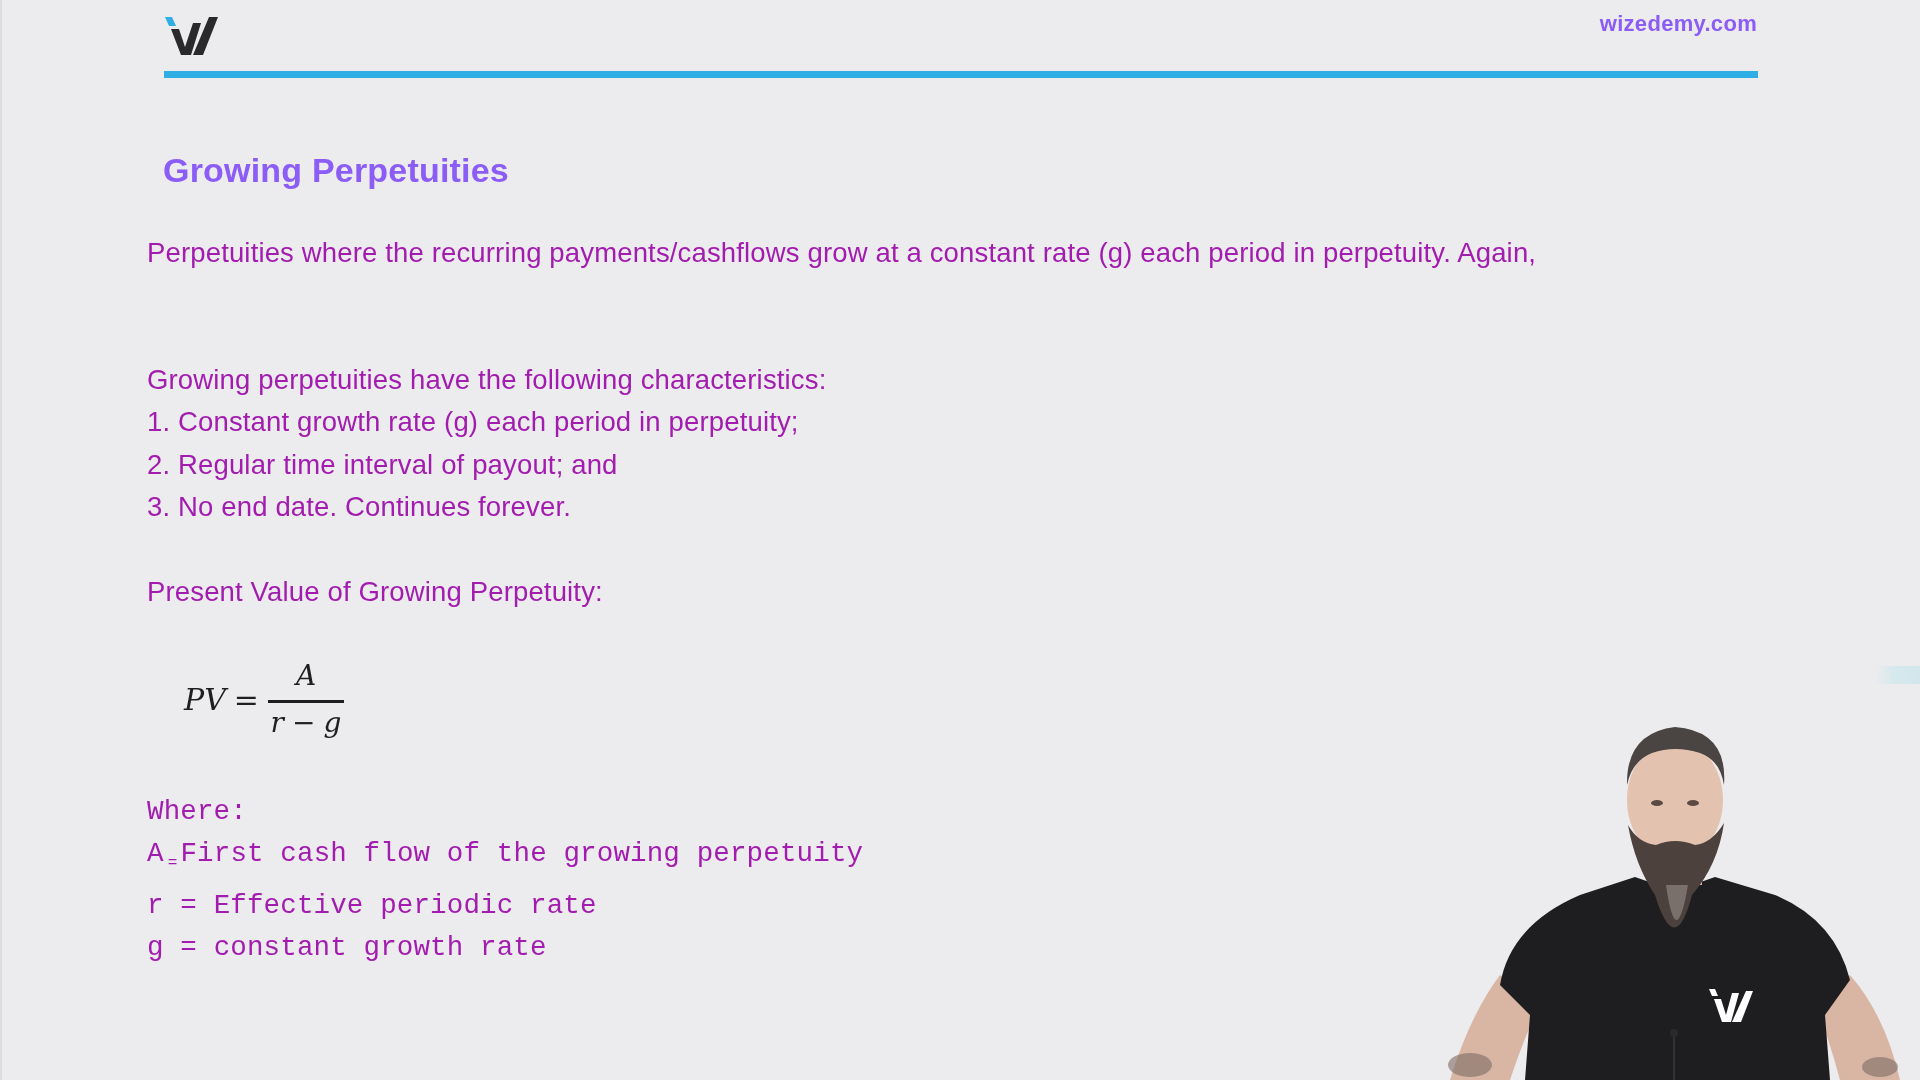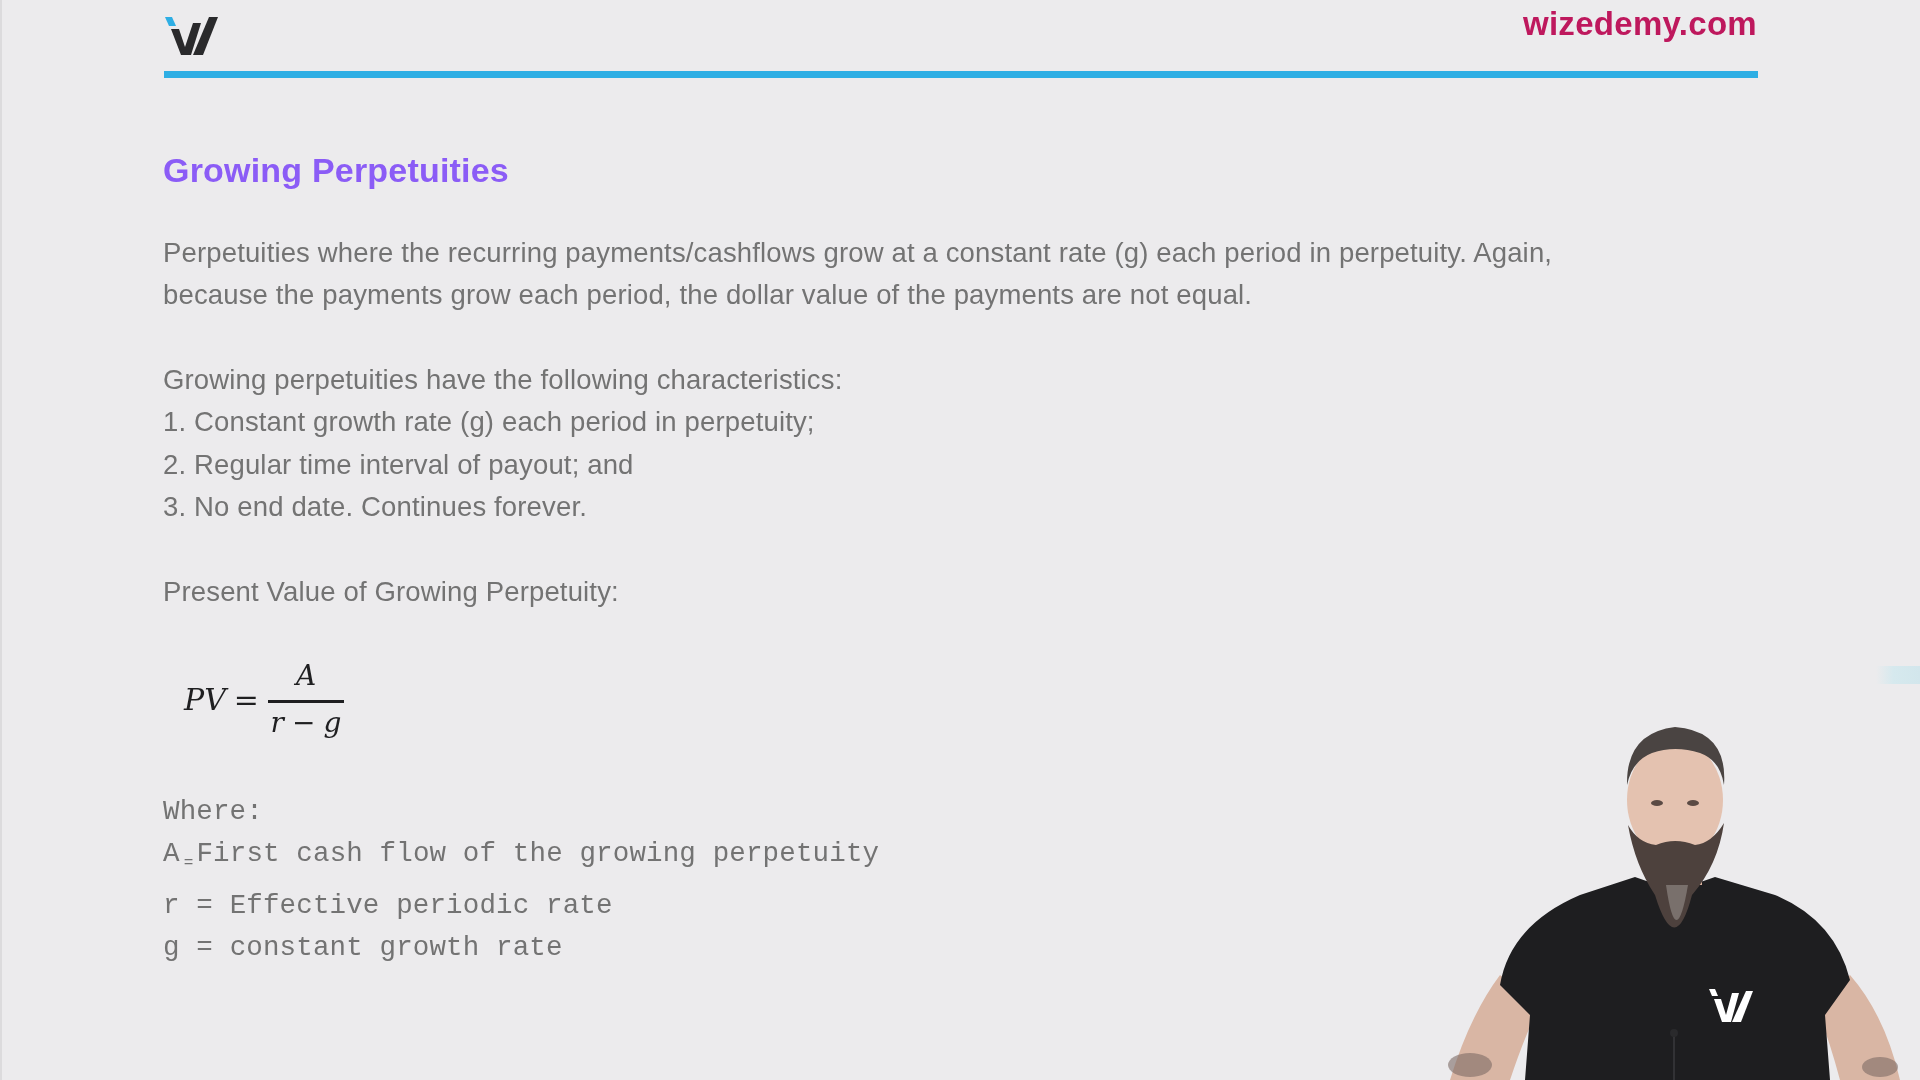--- a/index.html
+++ b/index.html
@@ -25,23 +25,23 @@
       position: absolute;
       left: 163px;
       top: 15px;
       width: 58px;
       height: 42px;
     }
     .site-name {
       position: absolute;
       right: 163px;
       top: 2px;
-      font-size: 33px;
+      font-size: 22px;
       font-weight: bold;
-      color: #be185d;
+      color: #8b5cf6;
       letter-spacing: 0.3px;
       line-height: 44px;
     }
     .accent-bar {
       position: absolute;
       left: 164px;
       top: 71px;
       width: 1594px;
       height: 7px;
       background: #2eaee4;
@@ -51,24 +51,24 @@
       left: 163px;
       top: 147px;
       font-size: 34px;
       font-weight: bold;
       color: #8b5cf6;
       line-height: 46px;
       letter-spacing: 0.2px;
     }
     .body-text {
       position: absolute;
-      left: 163px;
+      left: 147px;
       font-size: 27.5px;
       line-height: 42.3px;
-      color: #737373;
+      color: #a21caf;
       letter-spacing: 0.15px;
     }
     .para1 { top: 232px; width: 1560px; }
     .char-block { top: 359px; }
     .pv-label { top: 571px; text-align: right; }
     .where-block { top: 791px; font-family: Liberation Mono, monospace; }
     .line { display: block; white-space: nowrap; }
     .sub-eq {
       font-size: 16px;
       vertical-align: -6px;
@@ -152,21 +152,20 @@
   <polygon points="8,14 16,14 22,32 30,8 38,8 28,40 18,40" fill="#2a2a2c"></polygon>
   <polygon points="30,40 46,2 55,2 40,40" fill="#2a2a2c"></polygon>
 </svg>
 <div class="site-name">wizedemy.com</div>
 <div class="accent-bar"></div>
 
 <div class="title">Growing Perpetuities</div>
 
 <div class="body-text para1">
   <span class="line">Perpetuities where the recurring payments/cashflows grow at a constant rate (g) each period in perpetuity. Again,</span>
-  <span class="line">because the payments grow each period, the dollar value of the payments are not equal.</span>
 </div>
 
 <div class="body-text char-block">
   <span class="line">Growing perpetuities have the following characteristics:</span>
   <span class="line">1. Constant growth rate (g) each period in perpetuity;</span>
   <span class="line">2. Regular time interval of payout; and</span>
   <span class="line">3. No end date. Continues forever.</span>
 </div>
 
 <div class="body-text pv-label">Present Value of Growing Perpetuity:</div>

